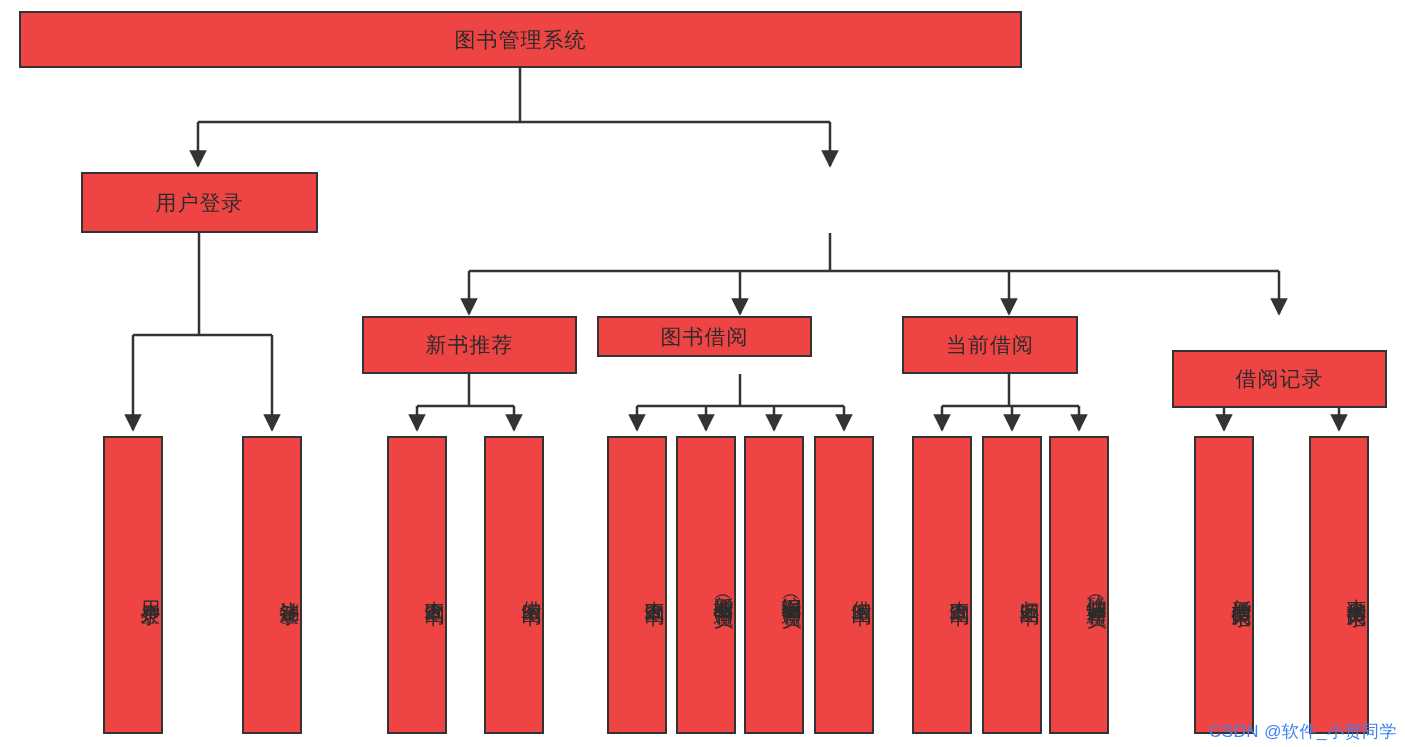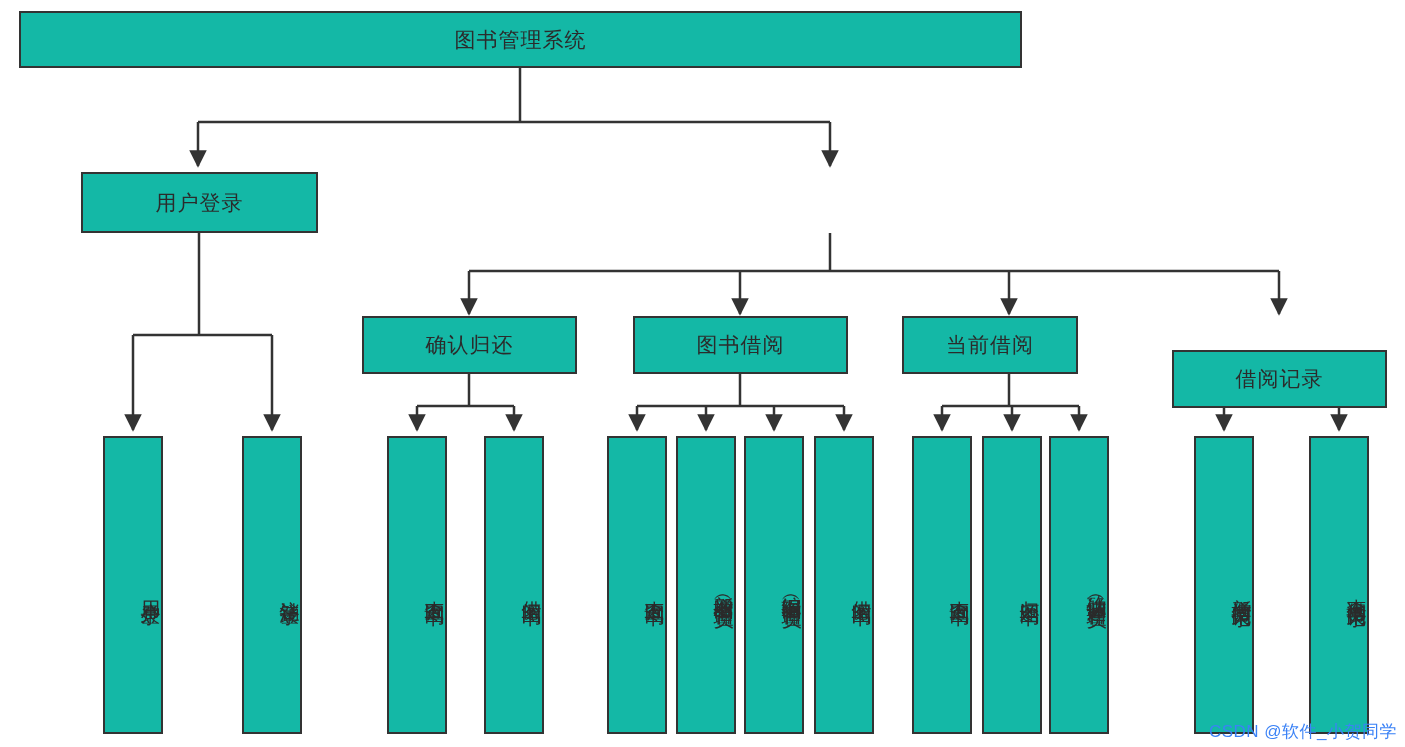--- a/index.html
+++ b/index.html
@@ -14,21 +14,21 @@
     position: relative;
     width: 1405px;
     height: 747px;
     background: #ffffff;
     overflow: hidden;
   }
   .node {
     position: absolute;
     box-sizing: border-box;
     border: 2px solid #333333;
-    background: #14b8a6;
+    background: #ef4444;
     display: flex;
     align-items: center;
     justify-content: center;
     color: #2b2b2b;
   }
   .node.horiz {
     font-size: 21px;
     letter-spacing: 1px;
   }
   .node.vert {
@@ -120,23 +120,23 @@
 
   <div class="node horiz" style="left:19px; top:11px; width:1003px; height:57px;">
     <span class="node-label">图书管理系统</span>
   </div>
 
   <div class="node horiz" style="left:81px; top:172px; width:237px; height:61px;">
     <span class="node-label">用户登录</span>
   </div>
 
   <div class="node horiz" style="left:362px; top:316px; width:215px; height:58px;">
-    <span class="node-label">确认归还</span>
+    <span class="node-label">新书推荐</span>
   </div>
-  <div class="node horiz" style="left:633px; top:316px; width:215px; height:58px;">
+  <div class="node horiz" style="left:597px; top:316px; width:215px; height:41px;">
     <span class="node-label">图书借阅</span>
   </div>
   <div class="node horiz" style="left:902px; top:316px; width:176px; height:58px;">
     <span class="node-label">当前借阅</span>
   </div>
   <div class="node horiz" style="left:1172px; top:316px; width:215px; height:58px;margin-top:34px;">
     <span class="node-label">借阅记录</span>
   </div>
 
   <div class="node vert" style="left:103px; top:436px; width:60px; height:298px;">

